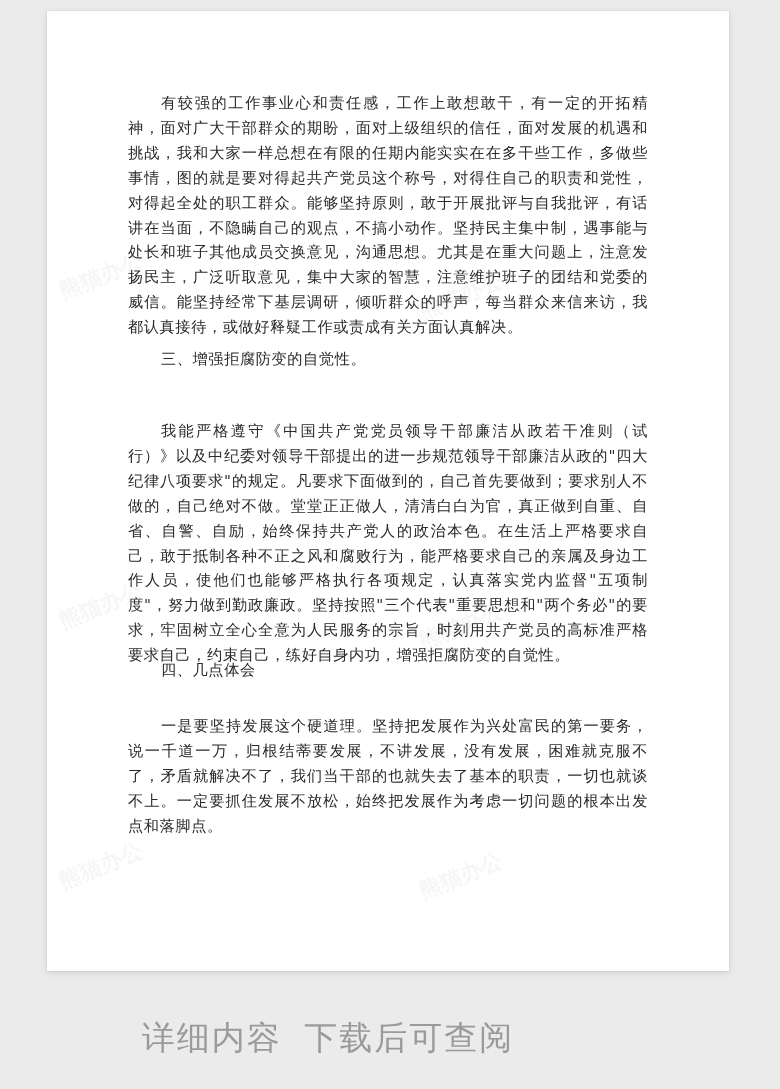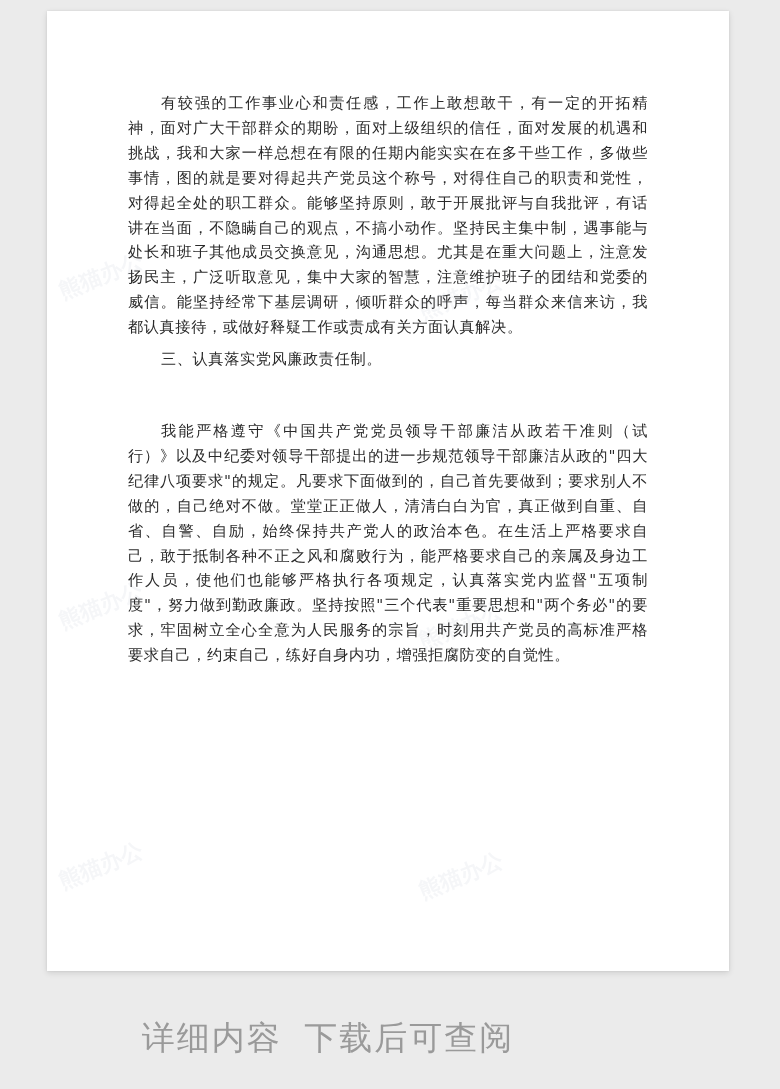--- a/index.html
+++ b/index.html
@@ -64,22 +64,24 @@
       color: #9a9a9a;
       letter-spacing: 2px;
       word-spacing: 10px;
     }
   </style>
 </head>
 <body>
 
 <div class="page">
   <p id="p1" class="block para">有较强的工作事业心和责任感，工作上敢想敢干，有一定的开拓精神，面对广大干部群众的期盼，面对上级组织的信任，面对发展的机遇和挑战，我和大家一样总想在有限的任期内能实实在在多干些工作，多做些事情，图的就是要对得起共产党员这个称号，对得住自己的职责和党性，对得起全处的职工群众。能够坚持原则，敢于开展批评与自我批评，有话讲在当面，不隐瞒自己的观点，不搞小动作。坚持民主集中制，遇事能与处长和班子其他成员交换意见，沟通思想。尤其是在重大问题上，注意发扬民主，广泛听取意见，集中大家的智慧，注意维护班子的团结和党委的威信。能坚持经常下基层调研，倾听群众的呼声，每当群众来信来访，我都认真接待，或做好释疑工作或责成有关方面认真解决。</p>
-  <p id="h3" class="block heading">三、认真落实党风廉政责任制。</p>
+  <p id="h3" class="block heading">三、增强拒腐防变的自觉性。</p>
   <p id="p2" class="block para">我能严格遵守《中国共产党党员领导干部廉洁从政若干准则（试行）》以及中纪委对领导干部提出的进一步规范领导干部廉洁从政的"四大纪律八项要求"的规定。凡要求下面做到的，自己首先要做到；要求别人不做的，自己绝对不做。堂堂正正做人，清清白白为官，真正做到自重、自省、自警、自励，始终保持共产党人的政治本色。在生活上严格要求自己，敢于抵制各种不正之风和腐败行为，能严格要求自己的亲属及身边工作人员，使他们也能够严格执行各项规定，认真落实党内监督"五项制度"，努力做到勤政廉政。坚持按照"三个代表"重要思想和"两个务必"的要求，牢固树立全心全意为人民服务的宗旨，时刻用共产党员的高标准严格要求自己，约束自己，练好自身内功，增强拒腐防变的自觉性。</p>
+  <p id="h4" class="block heading">四、几点体会</p>
+  <p id="p3" class="block para">一是要坚持发展这个硬道理。坚持把发展作为兴处富民的第一要务，说一千道一万，归根结蒂要发展，不讲发展，没有发展，困难就克服不了，矛盾就解决不了，我们当干部的也就失去了基本的职责，一切也就谈不上。一定要抓住发展不放松，始终把发展作为考虑一切问题的根本出发点和落脚点。</p>
 
   <span class="watermark" style="left:10px; top:250px;">熊猫办公</span>
   <span class="watermark" style="left:370px; top:270px;">熊猫办公</span>
   <span class="watermark" style="left:10px; top:580px;">熊猫办公</span>
   <span class="watermark" style="left:370px; top:600px;">熊猫办公</span>
   <span class="watermark" style="left:10px; top:840px;">熊猫办公</span>
   <span class="watermark" style="left:370px; top:850px;">熊猫办公</span>
 </div>
 
 <div class="footer-note">详细内容 下载后可查阅</div>

